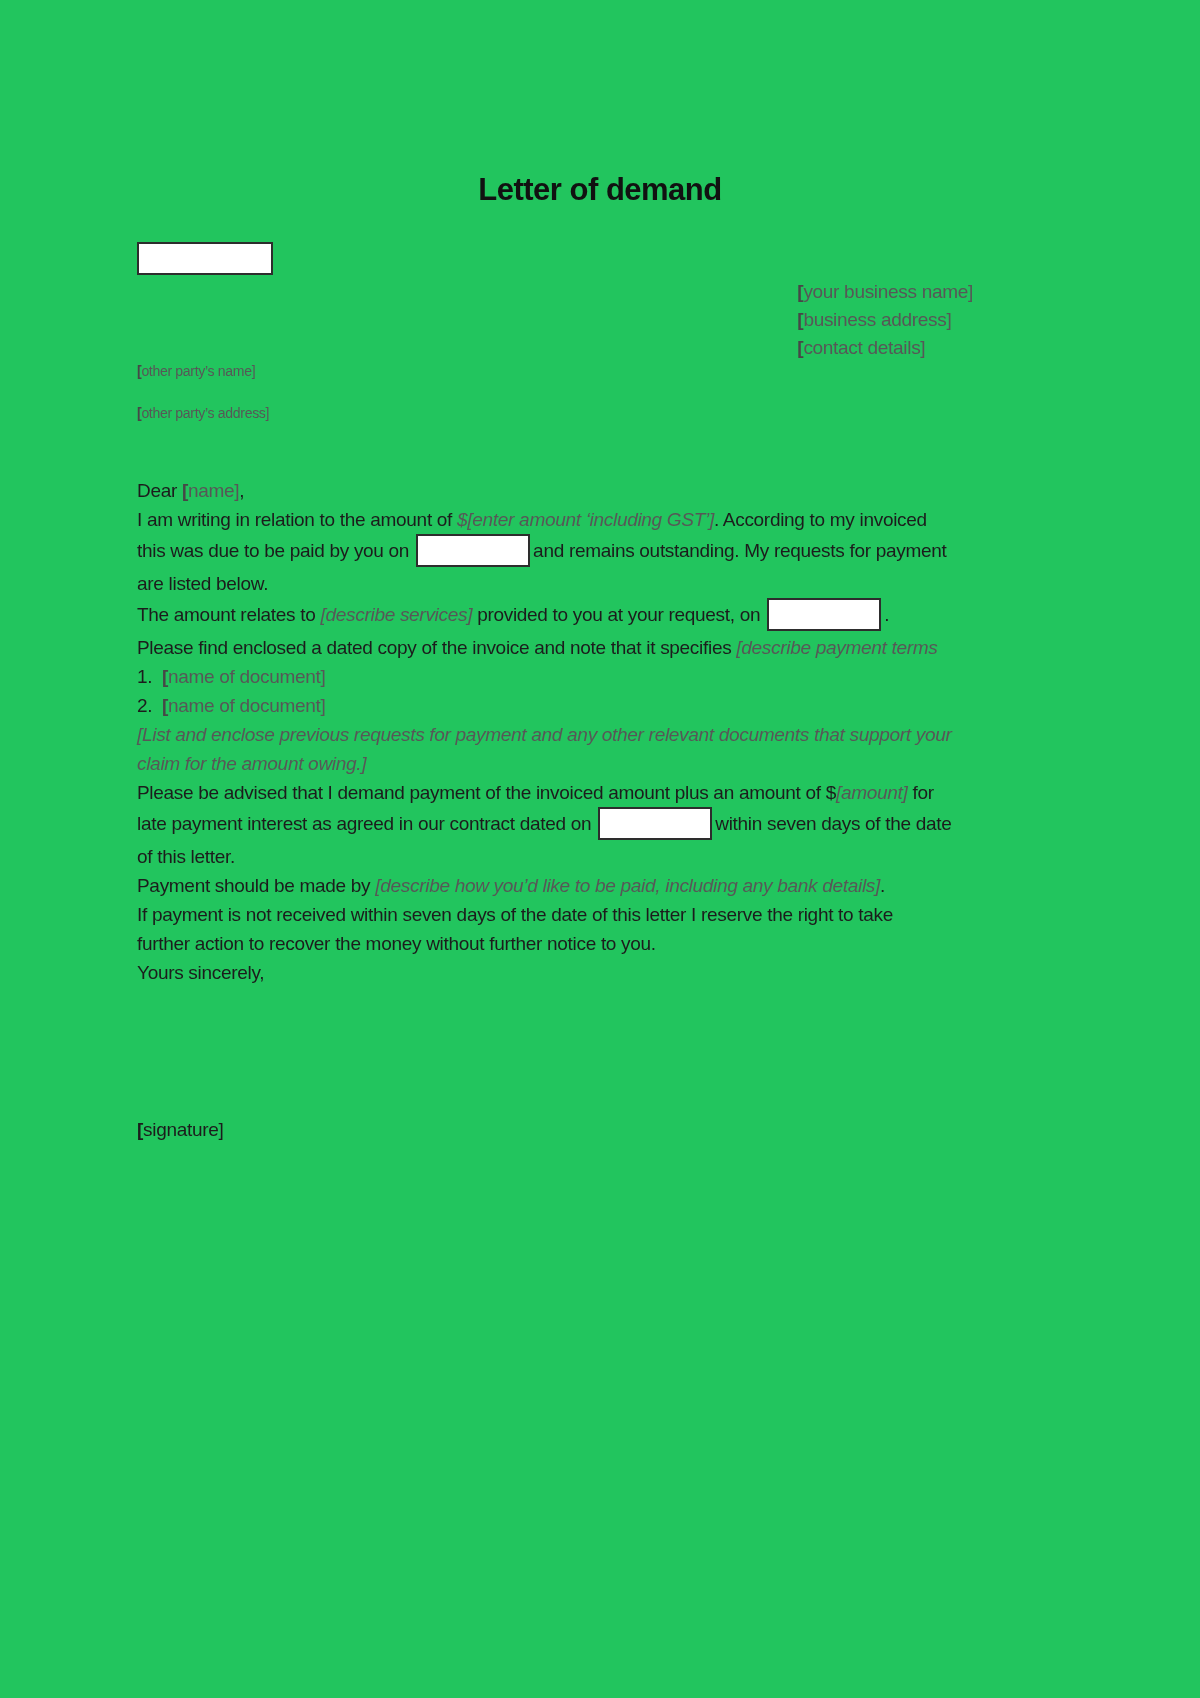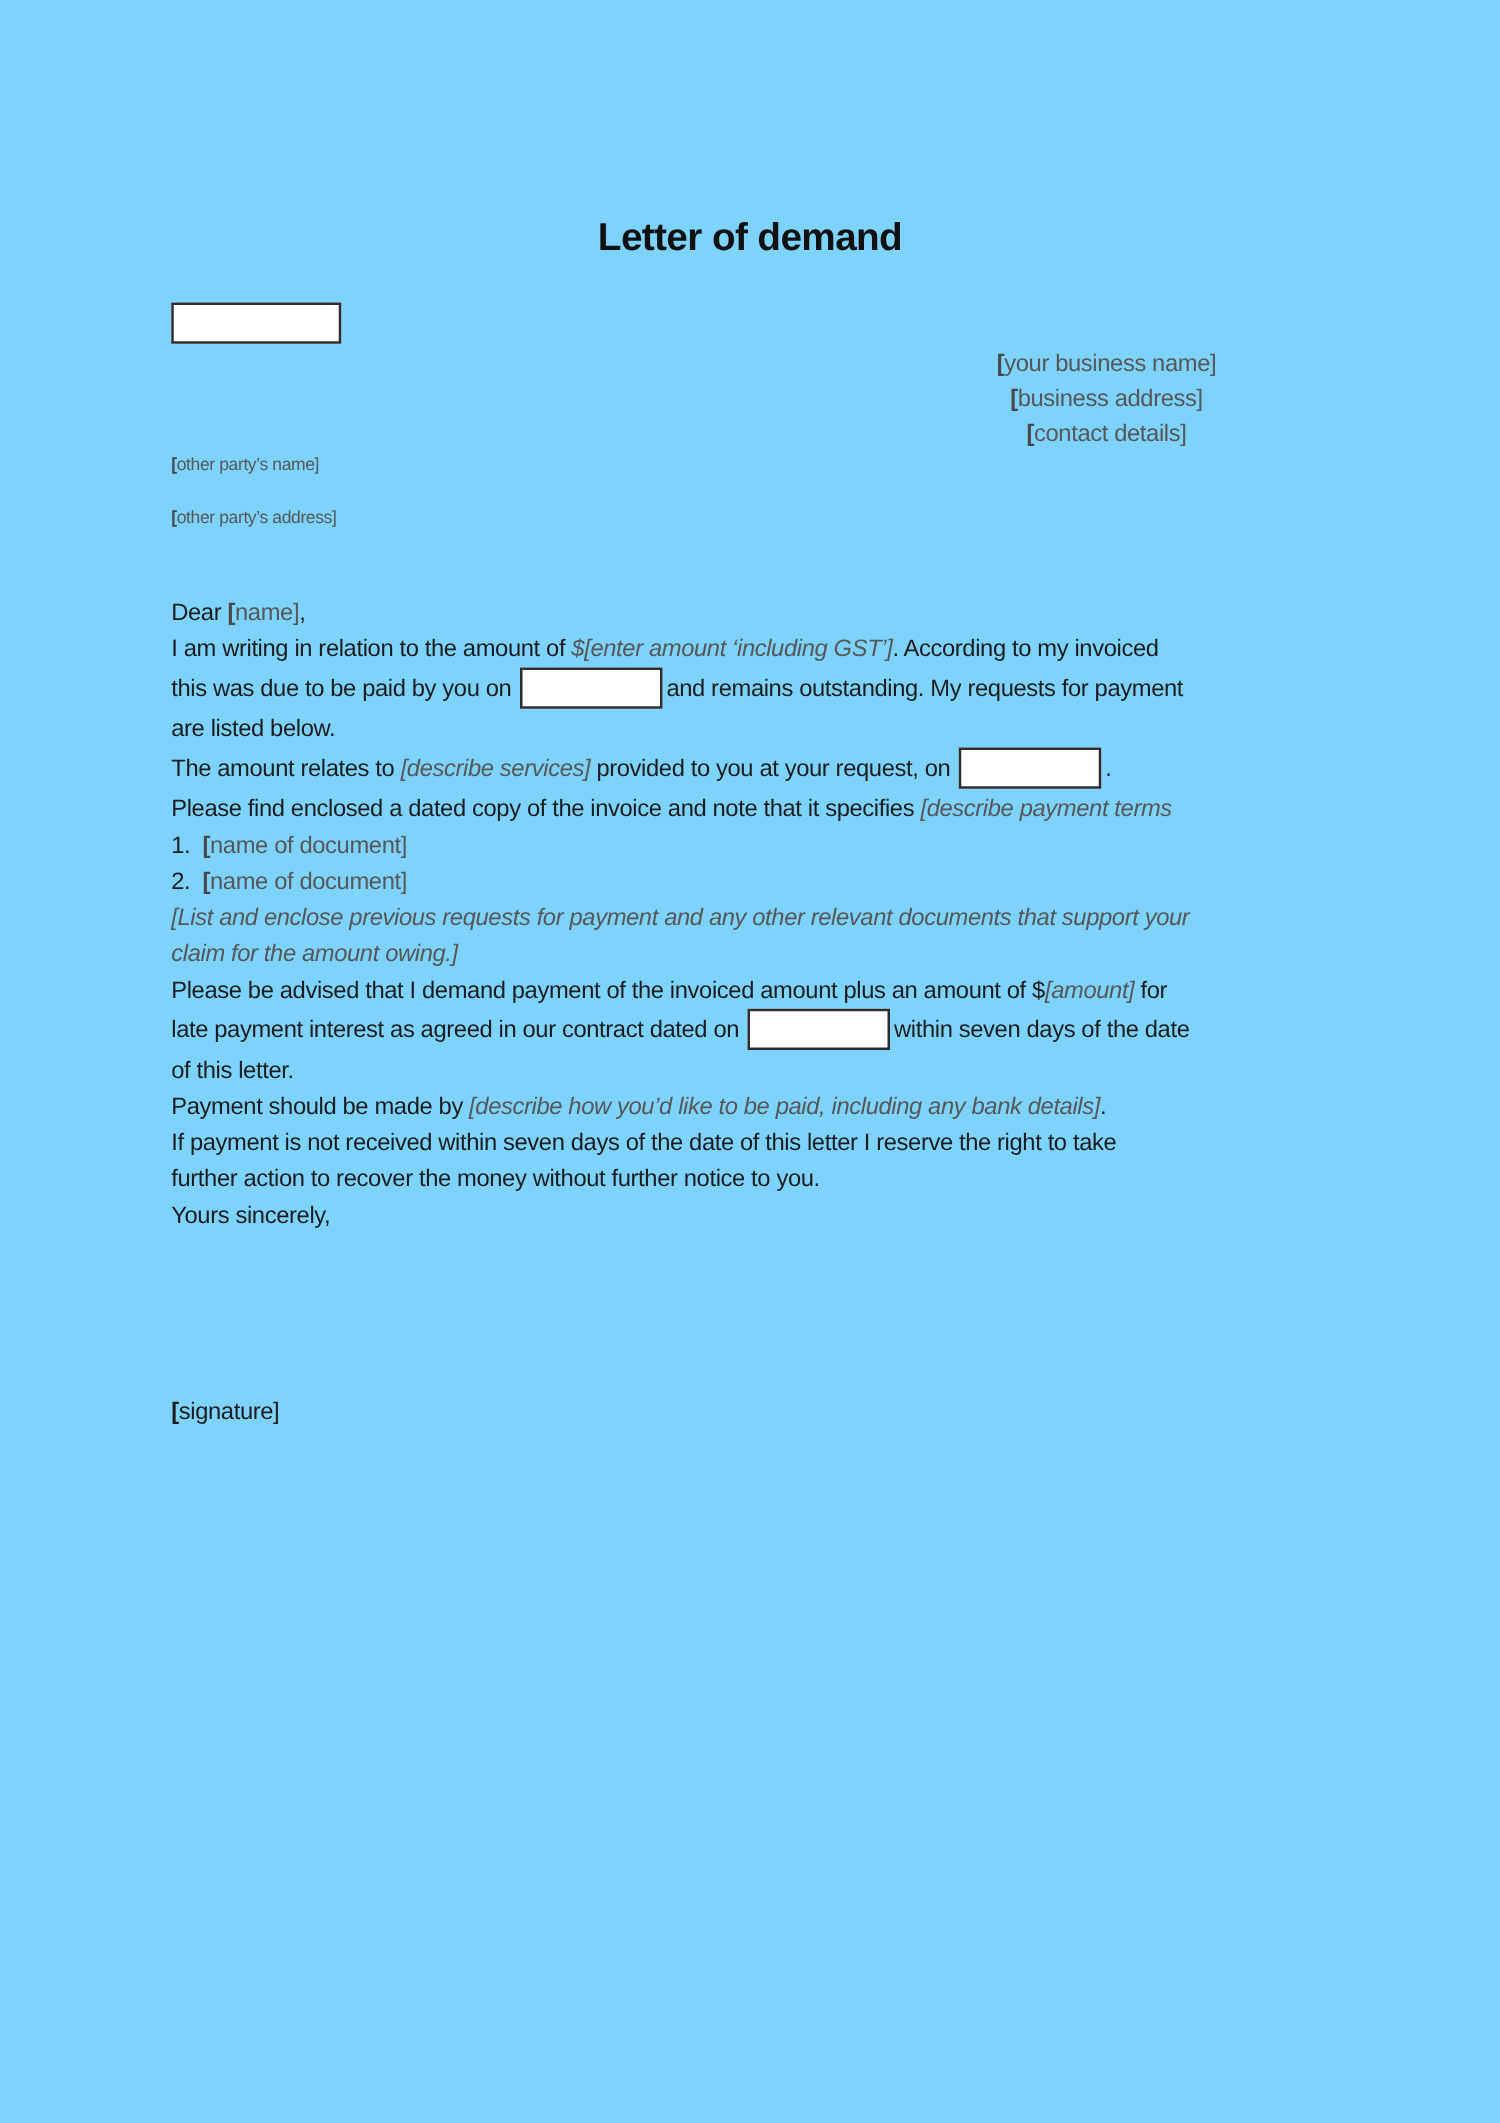--- a/index.html
+++ b/index.html
@@ -1,35 +1,35 @@
 <!DOCTYPE html>
 <html><head>
 <meta charset="utf-8">
 <style>
   html,body{margin:0;padding:0;background:#fff;}
   body{
     width:1200px;height:1698px;position:relative;overflow:hidden;
     font-family:"Liberation Sans",sans-serif;color:#1c1c1c;
     -webkit-font-smoothing:antialiased;
   }
-  .page{position:absolute;inset:0;background:#7dd3fc;padding-left:20px;}
+  .page{position:absolute;inset:0;background:#22c55e;padding-left:20px;}
 
   .doc-title{
     position:absolute;top:172px;left:0;width:1200px;
     text-align:center;font-weight:700;font-size:31px;letter-spacing:-0.5px;color:#111;
   }
 
   .date-box{
     position:absolute;left:137px;top:242px;width:132px;height:29px;
     border:2px solid #2d2d2d;background:#fff;
   }
 
   .sender-block{
     position:absolute;top:278px;right:227px;
-    text-align:center;font-size:19px;line-height:28px;letter-spacing:-0.3px;
+    text-align:left;font-size:19px;line-height:28px;letter-spacing:-0.3px;
   }
 
   .recipient-block{
     position:absolute;left:137px;top:357px;
     font-size:14px;line-height:29px;letter-spacing:-0.3px;
   }
   .recipient-block .line{margin-bottom:13px;}
 
   .letter-body{
     position:absolute;left:137px;top:476px;width:920px;

